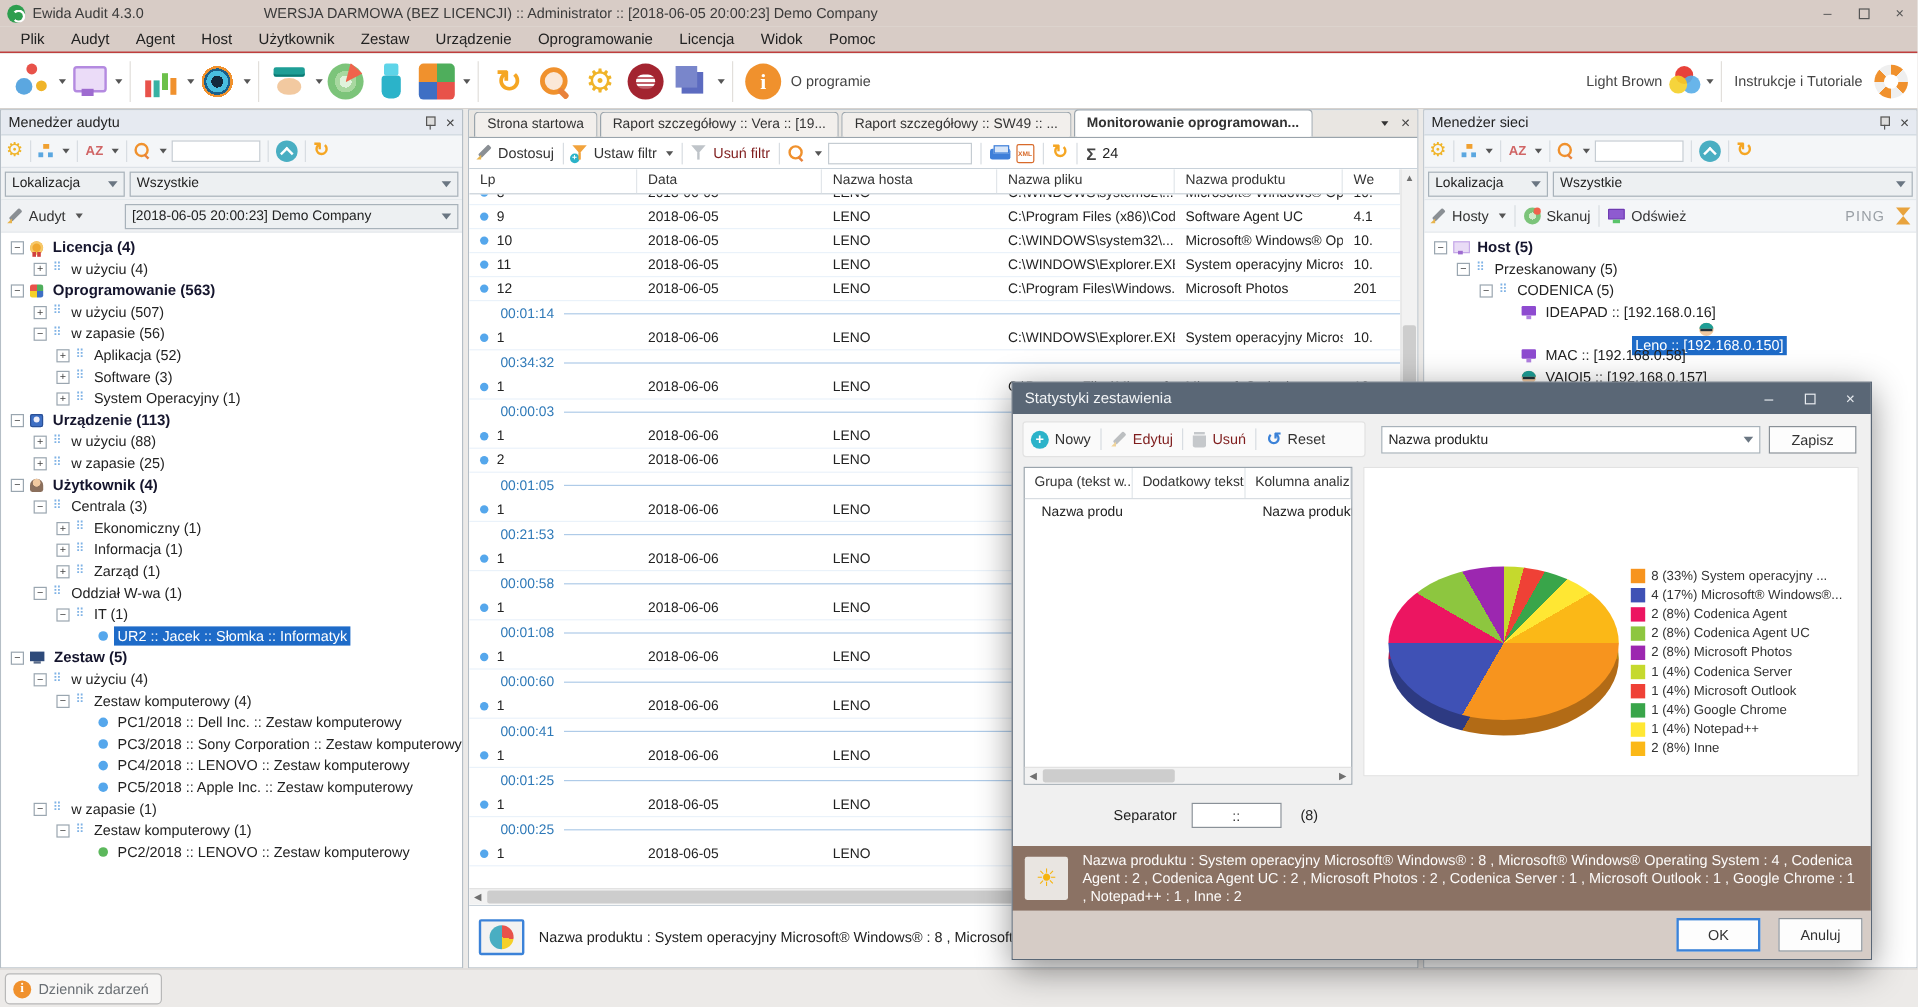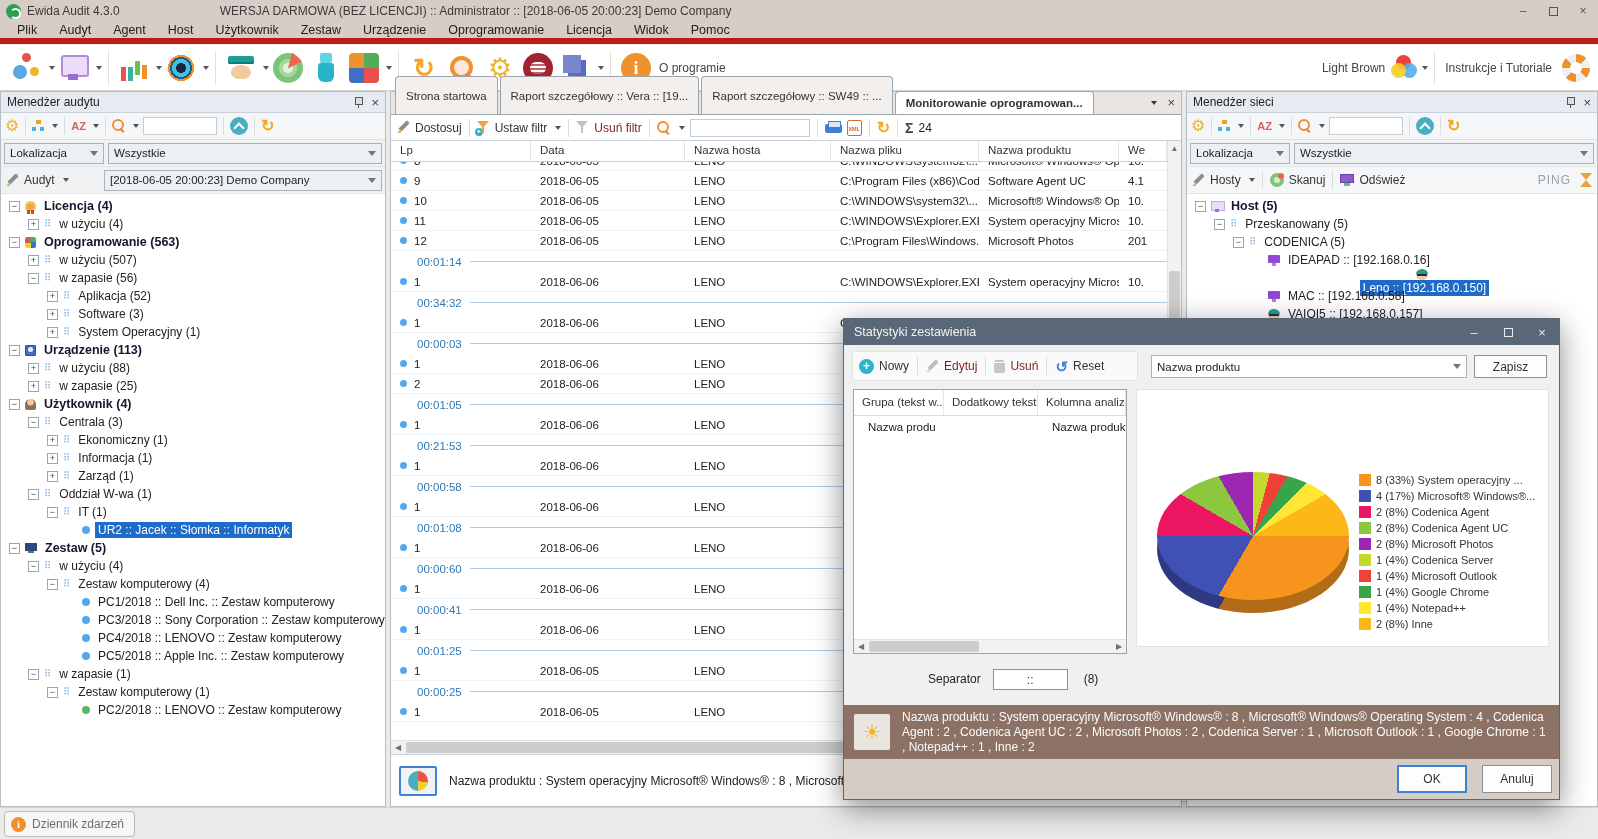--- a/index.html
+++ b/index.html
@@ -9,21 +9,21 @@
 
 #titlebar { position:absolute; left:0; top:0; width:1598px; height:22px; background:#D8CCC6; display:flex; align-items:center; padding-left:6px; }
 .app-logo { width:15px; height:15px; border-radius:50%; background:#2E9E4F; position:relative; margin-right:6px; }
 .app-logo::after { content:""; position:absolute; left:4px; top:4px; width:7px; height:7px; border:2px solid #fff; border-radius:50%; border-left-color:transparent; }
 .tb-title { font-size:12px; color:#3a3a3a; }
 .tb-session { font-size:12px; color:#3a3a3a; margin-left:100px; }
 .win-btns { margin-left:auto; display:flex; height:22px; }
 .win-btn { width:30px; height:22px; display:flex; align-items:center; justify-content:center; color:#555; font-size:12px; }
 .glyph-max { width:9px; height:9px; border:1px solid #555; }
 
-#menubar { position:absolute; left:0; top:22px; width:1598px; height:22px; background:#D8CCC6; display:flex; align-items:center; padding-left:6px; border-bottom:6px solid #b91c1c; }
+#menubar { position:absolute; left:0; top:22px; width:1598px; height:22px; background:#D8CCC6; display:flex; align-items:center; padding-left:6px; border-bottom:1px solid #b91c1c; }
 .menu-item { padding:2px 11px; color:#222; font-size:12.5px; }
 
 
 #toolbar { position:absolute; left:0; top:45px; width:1598px; height:46px; background:#fff; border-bottom:1px solid #D6D2CE; display:flex; align-items:center; padding:0 8px; }
 .tool-group { display:flex; align-items:center; }
 .tool-sep { width:1px; height:34px; background:#E2DFDB; margin:0 6px; }
 .big-icon { width:30px; height:30px; position:relative; margin:0 4px; }
 .tri { width:0; height:0; border-left:3px solid transparent; border-right:3px solid transparent; border-top:4px solid #555; display:inline-block; margin-left:3px; }
 
 .i-network::before { content:""; position:absolute; left:1px; top:12px; width:14px; height:14px; border-radius:50%; background:#5BA7E0; }
@@ -124,21 +124,21 @@
 .t-spy { width:12px; height:11px; border-radius:50%; background:#F2C9A0; position:relative; overflow:hidden; }
 .t-spy::before { content:""; position:absolute; left:0; top:0; width:12px; height:5px; background:#1E9E96; }
 .t-spy::after { content:""; position:absolute; left:1px; top:5px; width:10px; height:2px; background:#23323a; }
 .tlabel { font-size:12px; color:#222; padding:1px 3px; }
 .tlabel.bold { font-weight:bold; color:#15152D; font-size:12.5px; }
 .tlabel.sel { background:#1E6BC8; color:#fff; }
 
 
 #center-panel { position:absolute; left:390px; top:91px; width:792px; height:716px; background:#fff; border:1px solid #B5BEC6; display:flex; flex-direction:column; }
 #tabstrip { height:23px; background:#E9E6E2; display:flex; align-items:flex-end; padding-left:4px; border-bottom:1px solid #9aa4ac; flex:0 0 auto; position:relative; }
-.tab { height:38px; border:1px solid #9aa4ac; border-bottom:none; border-radius:4px 4px 0 0; background:#F2EFEC; display:flex; align-items:center; justify-content:center; font-size:11.5px; color:#333; padding:0 10px; margin-right:2px; white-space:nowrap; overflow:hidden; }
+.tab { height:21px; border:1px solid #9aa4ac; border-bottom:none; border-radius:4px 4px 0 0; background:#F2EFEC; display:flex; align-items:center; justify-content:center; font-size:11.5px; color:#333; padding:0 10px; margin-right:2px; white-space:nowrap; overflow:hidden; }
 .tab.active { background:#fff; font-weight:bold; height:23px; }
 .tabstrip-btns { position:absolute; right:6px; top:4px; display:flex; gap:10px; align-items:center; }
 #filterbar { height:26px; background:#fff; border-bottom:1px solid #C9D2DA; display:flex; align-items:center; padding:0 6px; gap:5px; font-size:12px; flex:0 0 auto; }
 .funnel { position:relative; width:13px; height:13px; }
 .funnel::before { content:""; position:absolute; left:0; top:0; border-left:6px solid transparent; border-right:6px solid transparent; border-top:7px solid #F2A33C; }
 .funnel::after { content:""; position:absolute; left:5px; top:6px; width:2px; height:6px; background:#F2A33C; }
 .funnel.gray::before { border-top-color:#BFC4C9; }
 .funnel.gray::after { background:#BFC4C9; }
 .funnel .plus-badge { position:absolute; left:-2px; bottom:-2px; width:8px; height:8px; border-radius:50%; background:#2BB3C9; color:#fff; font-size:7px; line-height:8px; text-align:center; font-weight:bold; }
 .gray-text { color:#7f1d1d; }

